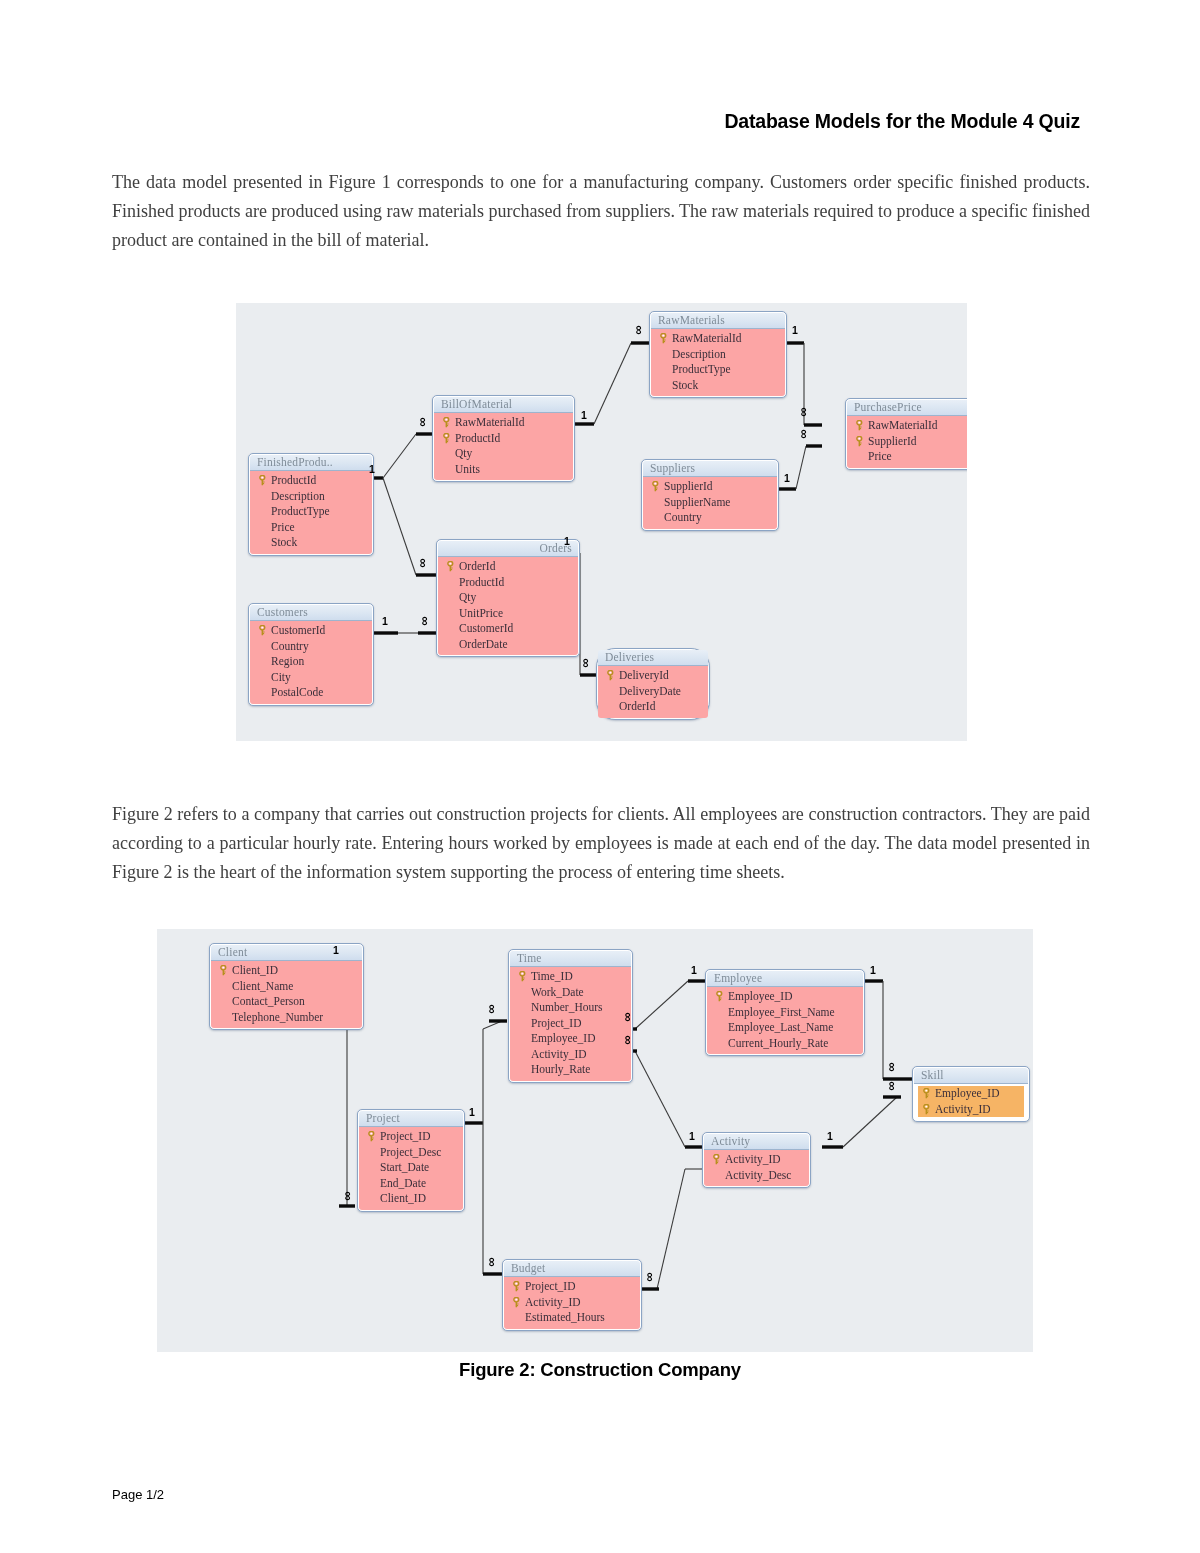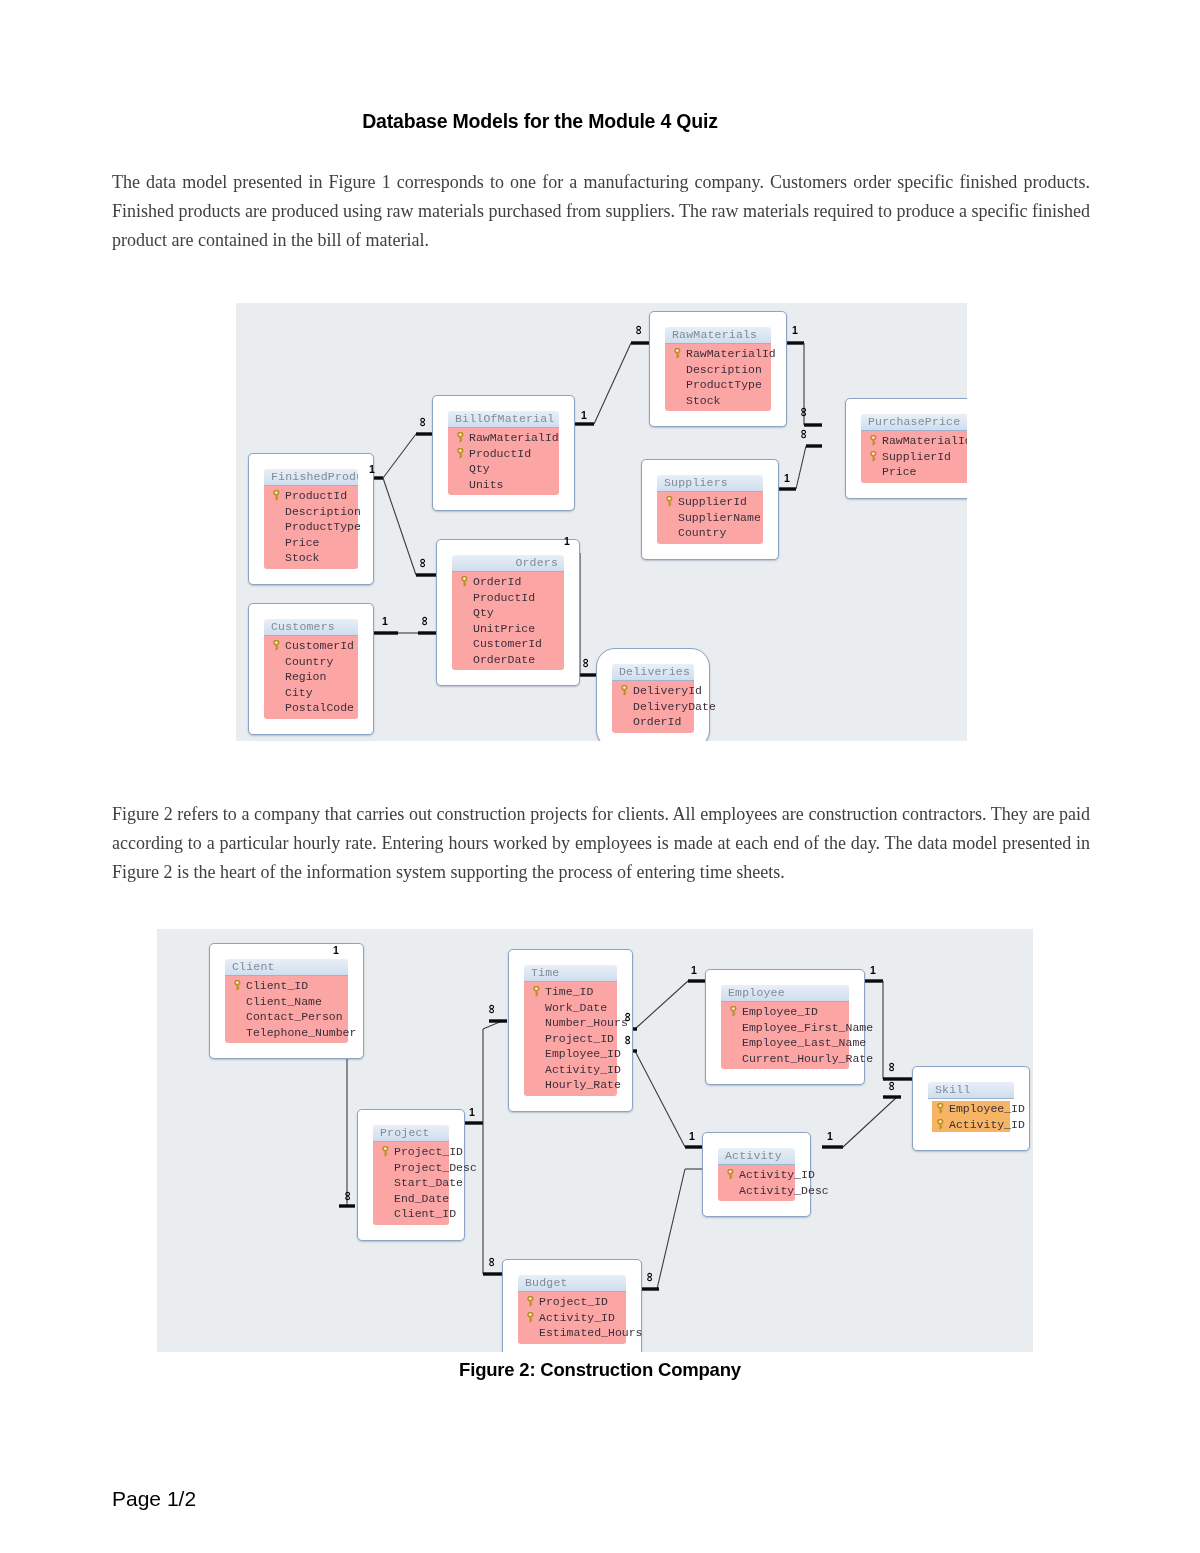--- a/index.html
+++ b/index.html
@@ -5,21 +5,21 @@
 <style>
   html,body{margin:0;padding:0;}
   body{
     width:1200px;height:1553px;background:#ffffff;
     font-family:"Liberation Serif", serif;
     position:relative;overflow:hidden;
   }
   .page{position:absolute;left:0;top:0;width:1200px;height:1553px;}
 
   .doc-title{
-    position:absolute;left:0;top:110px;width:1080px;text-align:center;
+    position:absolute;left:0;top:110px;width:1080px;text-align:right;
     font-family:"Liberation Sans", sans-serif;
     font-weight:bold;font-size:19.5px;color:#000;letter-spacing:-0.2px;
   }
 
   .para{
     position:absolute;left:112px;width:978px;
     font-family:"Liberation Serif", serif;
     font-size:18px;line-height:29px;color:#404040;
     text-align:justify;text-justify:inter-word;
   }
@@ -30,43 +30,43 @@
     position:absolute;width:1200px;left:0;text-align:center;
     font-family:"Liberation Sans", sans-serif;
     font-weight:bold;font-size:18.5px;color:#000;letter-spacing:-0.2px;
   }
   #cap1{top:747px;}
   #cap2{top:1359px;}
 
   .footer{
     position:absolute;left:112px;top:1487px;
     font-family:"Liberation Sans", sans-serif;
-    font-size:21px;color:#000;
+    font-size:13px;color:#000;
   }
 
   
   .diagram{
     position:absolute;background:#eaedf0;overflow:hidden;
   }
   #fig1{left:236px;top:303px;width:731px;height:438px;}
   #fig2{left:157px;top:929px;width:876px;height:423px;}
 
   .diagram svg.links{position:absolute;left:0;top:0;width:100%;height:100%;}
 
   
   .tbl{
     position:absolute;
     background:#ffffff;
     border:1px solid #8ba4c4;
     border-radius:5px;
     box-shadow:0 1px 2px rgba(80,100,130,.35);
-    font-family:Liberation Mono, monospace;
+    font-family:Liberation Serif, serif;
     z-index:5;
     box-sizing:border-box;
-    padding:15px;
+    padding:1px;
   }
   .tbl .hdr{
     background:linear-gradient(to bottom,#e8eff7 0%,#dbe6f2 55%,#cfddee 100%);
     border-bottom:1px solid #9db4ce;
     color:#7f8c98;
     font-size:11.5px;
     padding:1px 6px 2px 7px;
     white-space:nowrap;overflow:hidden;text-overflow:clip;
     border-radius:3px 3px 0 0;
     letter-spacing:.2px;

